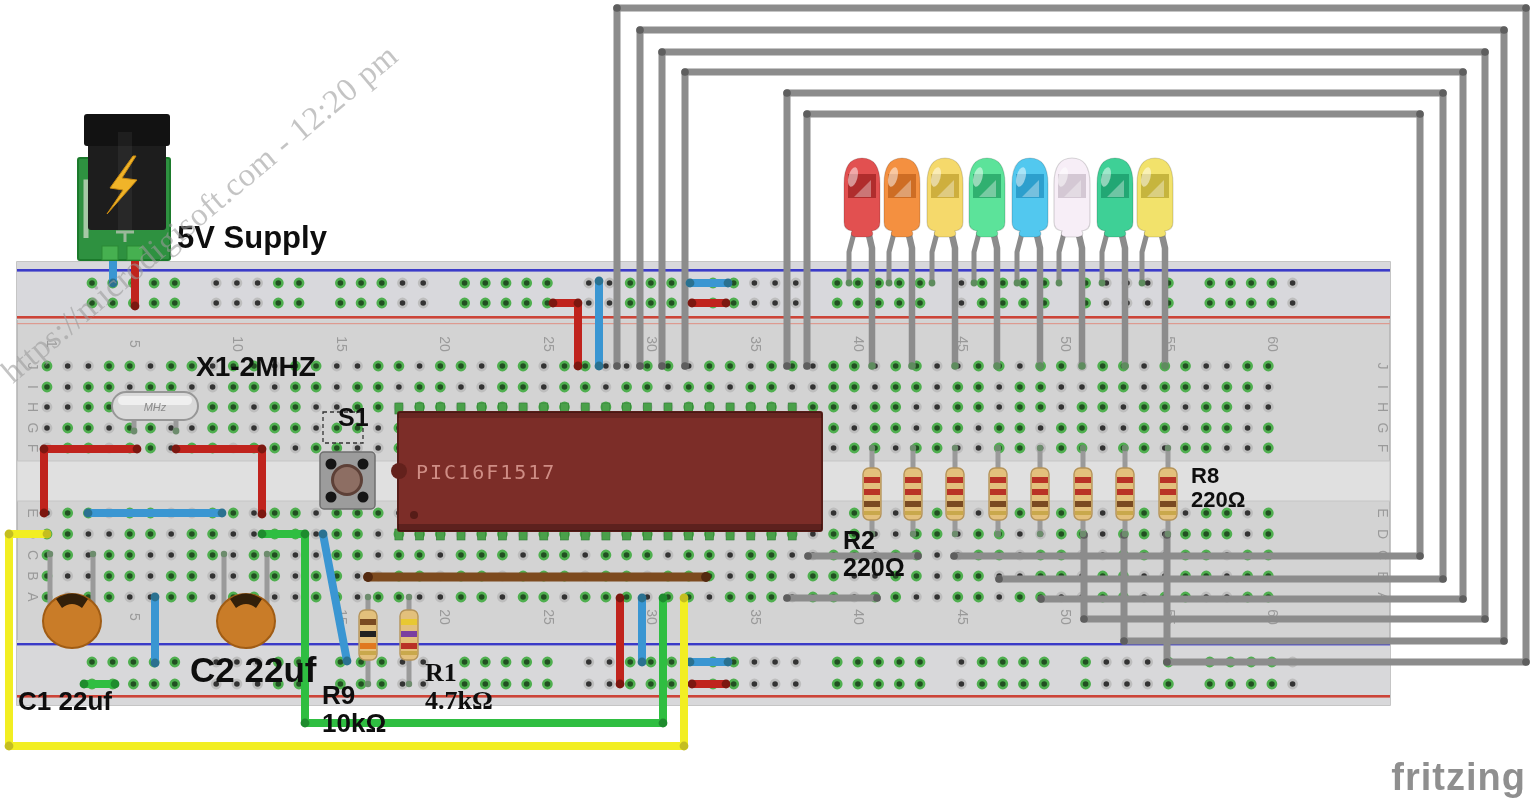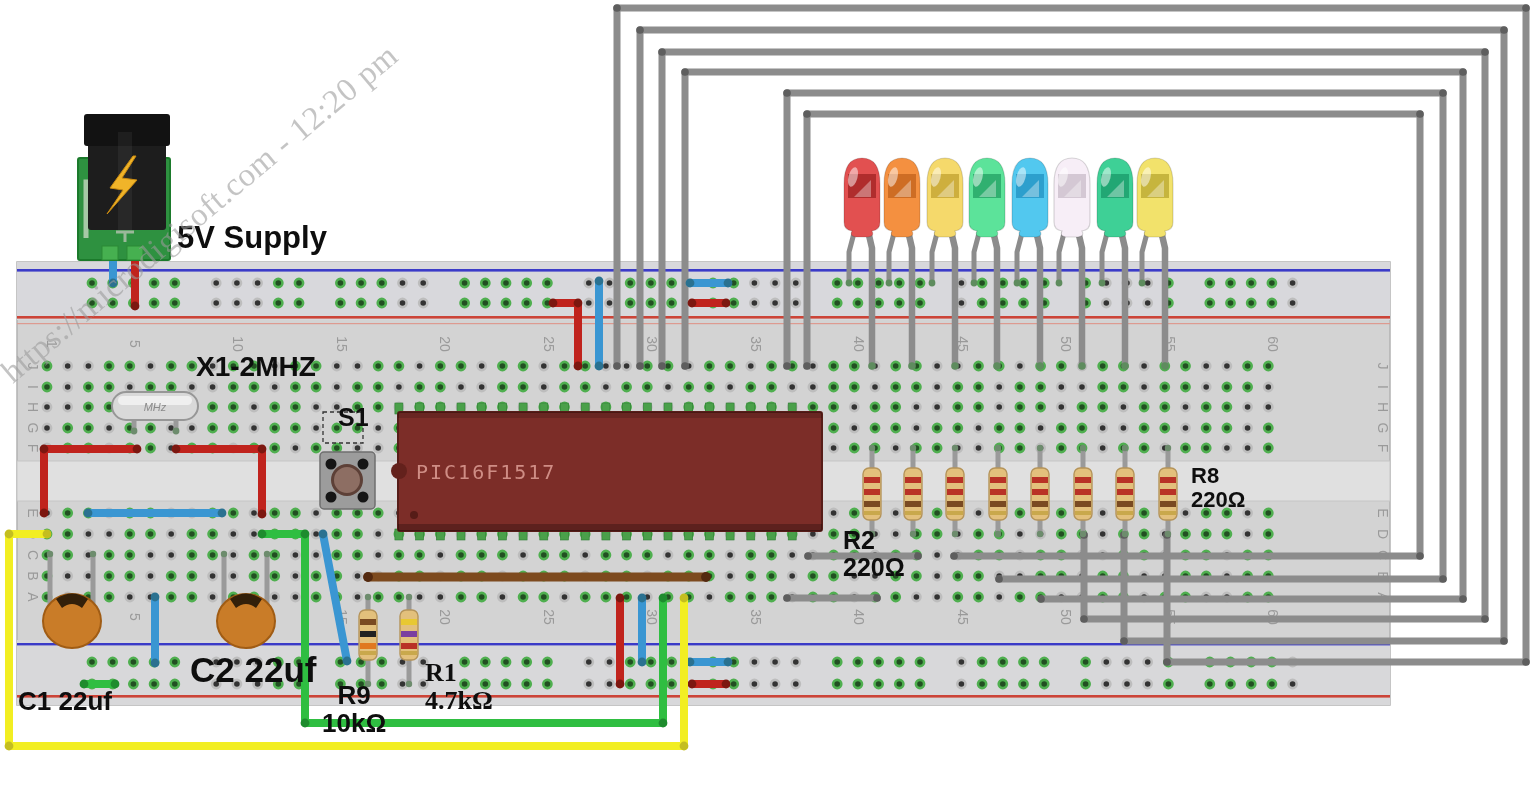--- a/index.html
+++ b/index.html
@@ -1339,31 +1339,32 @@
       </div>
       <div class="comp-label" style="left: 338px; top: 404px; font-size: 25px;">
         <div>S1</div>
       </div>
       <div class="comp-label" style="left: 18px; top: 646px; font-size: 26px; margin-top: 41px;">
         <div>C1 22uf</div>
       </div>
       <div class="comp-label" style="left: 190px; top: 607px; font-size: 35px; margin-top: 44px;">
         <div>C2 22uf</div>
       </div>
-      <div class="comp-label" style="left: 322px; top: 681px; font-size: 26px; text-align: center;">
+      <div class="comp-label" style="left: 322px; top: 681px; font-size: 26px;">
         <div>R9</div>
         <div>10kΩ</div>
       </div>
       <div class="comp-label" style="left: 425px; top: 659px; font-size: 26px; font-family: Liberation Serif, serif;">
         <div>R1</div>
         <div>4.7kΩ</div>
       </div>
       <div class="comp-label" style="left: 843px; top: 527px; font-size: 25px;">
         <div>R2</div>
         <div>220Ω</div>
       </div>
       <div class="comp-label" style="left: 1191px; top: 464px; font-size: 22px;">
         <div>R8</div>
         <div>220Ω</div>
       </div>
     </div>
   <div id="watermark">https://microdigisoft.com - 12:20 pm</div>
+  <div id="brand-logo">fritzing</div>
 </div>
 
 </body></html>

